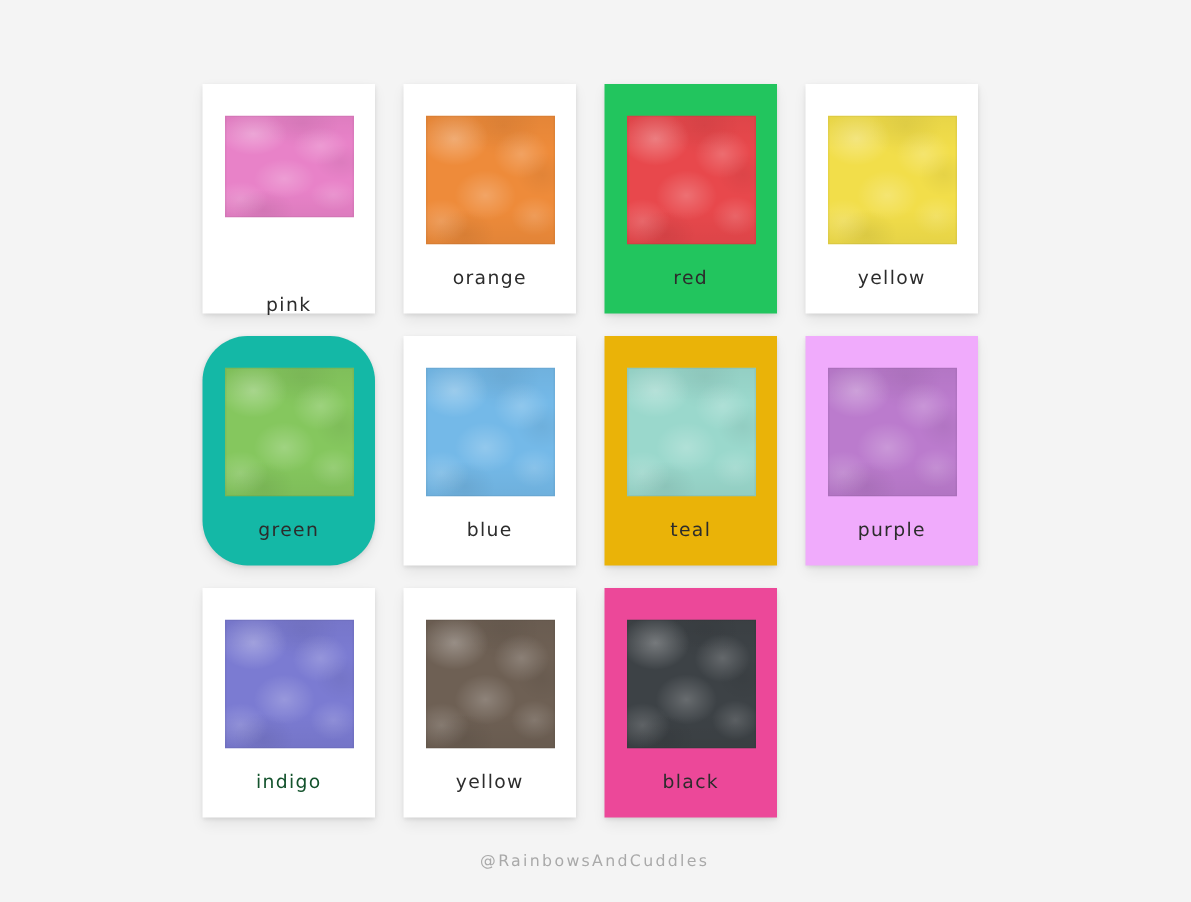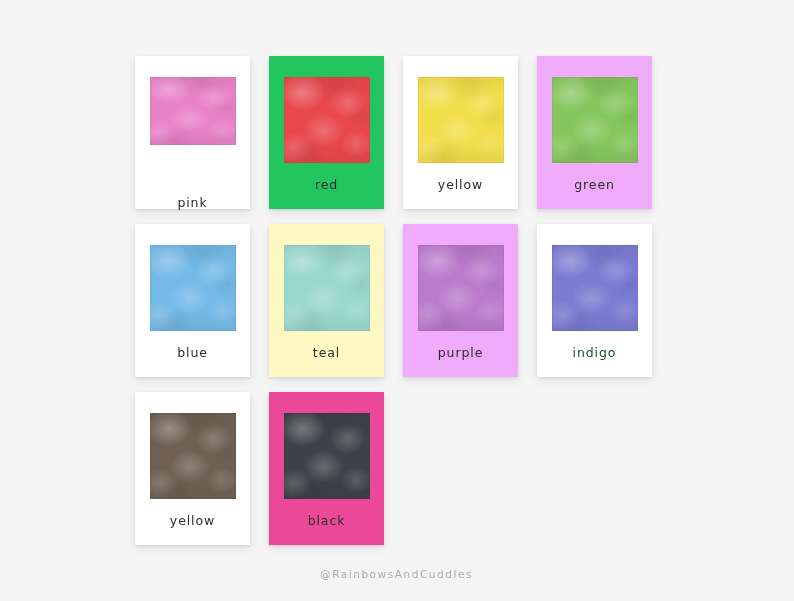--- a/index.html
+++ b/index.html
@@ -125,20 +125,29 @@
     <div class="flashcard" style="background-color: rgb(255, 255, 255); gap: 36px;">
       <div class="swatch-wrap">
         <div class="swatch-base" style="background-color: rgb(232, 130, 200);"></div>
         <div class="swatch-tex"></div>
         <div class="swatch-vig"></div>
         <div class="swatch-edge"></div>
       </div>
       <div class="card-label" style="color: rgb(44, 44, 44);">pink</div>
     </div>
 
+    <div class="flashcard" style="background-color: rgb(255, 255, 255);">
+      <div class="swatch-wrap">
+        <div class="swatch-base" style="background-color: rgb(238, 139, 58);"></div>
+        <div class="swatch-tex"></div>
+        <div class="swatch-vig"></div>
+        <div class="swatch-edge"></div>
+      </div>
+      <div class="card-label" style="color: rgb(44, 44, 44);">orange</div>
+    </div>
 
     <div class="flashcard" style="background-color: #22c55e;">
       <div class="swatch-wrap">
         <div class="swatch-base" style="background-color: rgb(232, 72, 76);"></div>
         <div class="swatch-tex"></div>
         <div class="swatch-vig"></div>
         <div class="swatch-edge"></div>
       </div>
       <div class="card-label" style="color: rgb(44, 44, 44);">red</div>
     </div>
@@ -146,52 +155,52 @@
     <div class="flashcard" style="background-color: rgb(255, 255, 255);">
       <div class="swatch-wrap">
         <div class="swatch-base" style="background-color: rgb(242, 222, 74);"></div>
         <div class="swatch-tex"></div>
         <div class="swatch-vig"></div>
         <div class="swatch-edge"></div>
       </div>
       <div class="card-label" style="color: rgb(44, 44, 44);">yellow</div>
     </div>
 
+    <div class="flashcard" style="background-color: #14b8a6; border-radius: 30px;">
+      <div class="swatch-wrap">
+        <div class="swatch-base" style="background-color: rgb(133, 199, 94);"></div>
+        <div class="swatch-tex"></div>
+        <div class="swatch-vig"></div>
+        <div class="swatch-edge"></div>
+      </div>
+      <div class="card-label" style="color: rgb(44, 44, 44);">green</div>
+    </div>
+
+    <div class="flashcard" style="background-color: rgb(255, 255, 255);">
+      <div class="swatch-wrap">
+        <div class="swatch-base" style="background-color: rgb(116, 185, 232);"></div>
+        <div class="swatch-tex"></div>
+        <div class="swatch-vig"></div>
+        <div class="swatch-edge"></div>
+      </div>
+      <div class="card-label" style="color: rgb(44, 44, 44);">blue</div>
+    </div>
+
+    <div class="flashcard" style="background-color: #eab308;">
+      <div class="swatch-wrap">
+        <div class="swatch-base" style="background-color: rgb(154, 216, 204);"></div>
+        <div class="swatch-tex"></div>
+        <div class="swatch-vig"></div>
+        <div class="swatch-edge"></div>
+      </div>
+      <div class="card-label" style="color: rgb(44, 44, 44);">teal</div>
+    </div>
+
     <div class="flashcard" style="background-color: #f0abfc;">
       <div class="swatch-wrap">
-        <div class="swatch-base" style="background-color: rgb(133, 199, 94);"></div>
-        <div class="swatch-tex"></div>
-        <div class="swatch-vig"></div>
-        <div class="swatch-edge"></div>
-      </div>
-      <div class="card-label" style="color: rgb(44, 44, 44);">green</div>
-    </div>
-
-    <div class="flashcard" style="background-color: rgb(255, 255, 255);">
-      <div class="swatch-wrap">
-        <div class="swatch-base" style="background-color: rgb(116, 185, 232);"></div>
-        <div class="swatch-tex"></div>
-        <div class="swatch-vig"></div>
-        <div class="swatch-edge"></div>
-      </div>
-      <div class="card-label" style="color: rgb(44, 44, 44);">blue</div>
-    </div>
-
-    <div class="flashcard" style="background-color: #fef9c3;">
-      <div class="swatch-wrap">
-        <div class="swatch-base" style="background-color: rgb(154, 216, 204);"></div>
-        <div class="swatch-tex"></div>
-        <div class="swatch-vig"></div>
-        <div class="swatch-edge"></div>
-      </div>
-      <div class="card-label" style="color: rgb(44, 44, 44);">teal</div>
-    </div>
-
-    <div class="flashcard" style="background-color: #f0abfc;">
-      <div class="swatch-wrap">
         <div class="swatch-base" style="background-color: rgb(187, 123, 205);"></div>
         <div class="swatch-tex"></div>
         <div class="swatch-vig"></div>
         <div class="swatch-edge"></div>
       </div>
       <div class="card-label" style="color: rgb(44, 44, 44);">purple</div>
     </div>
 
     <div class="flashcard" style="background-color: rgb(255, 255, 255);">
       <div class="swatch-wrap">

